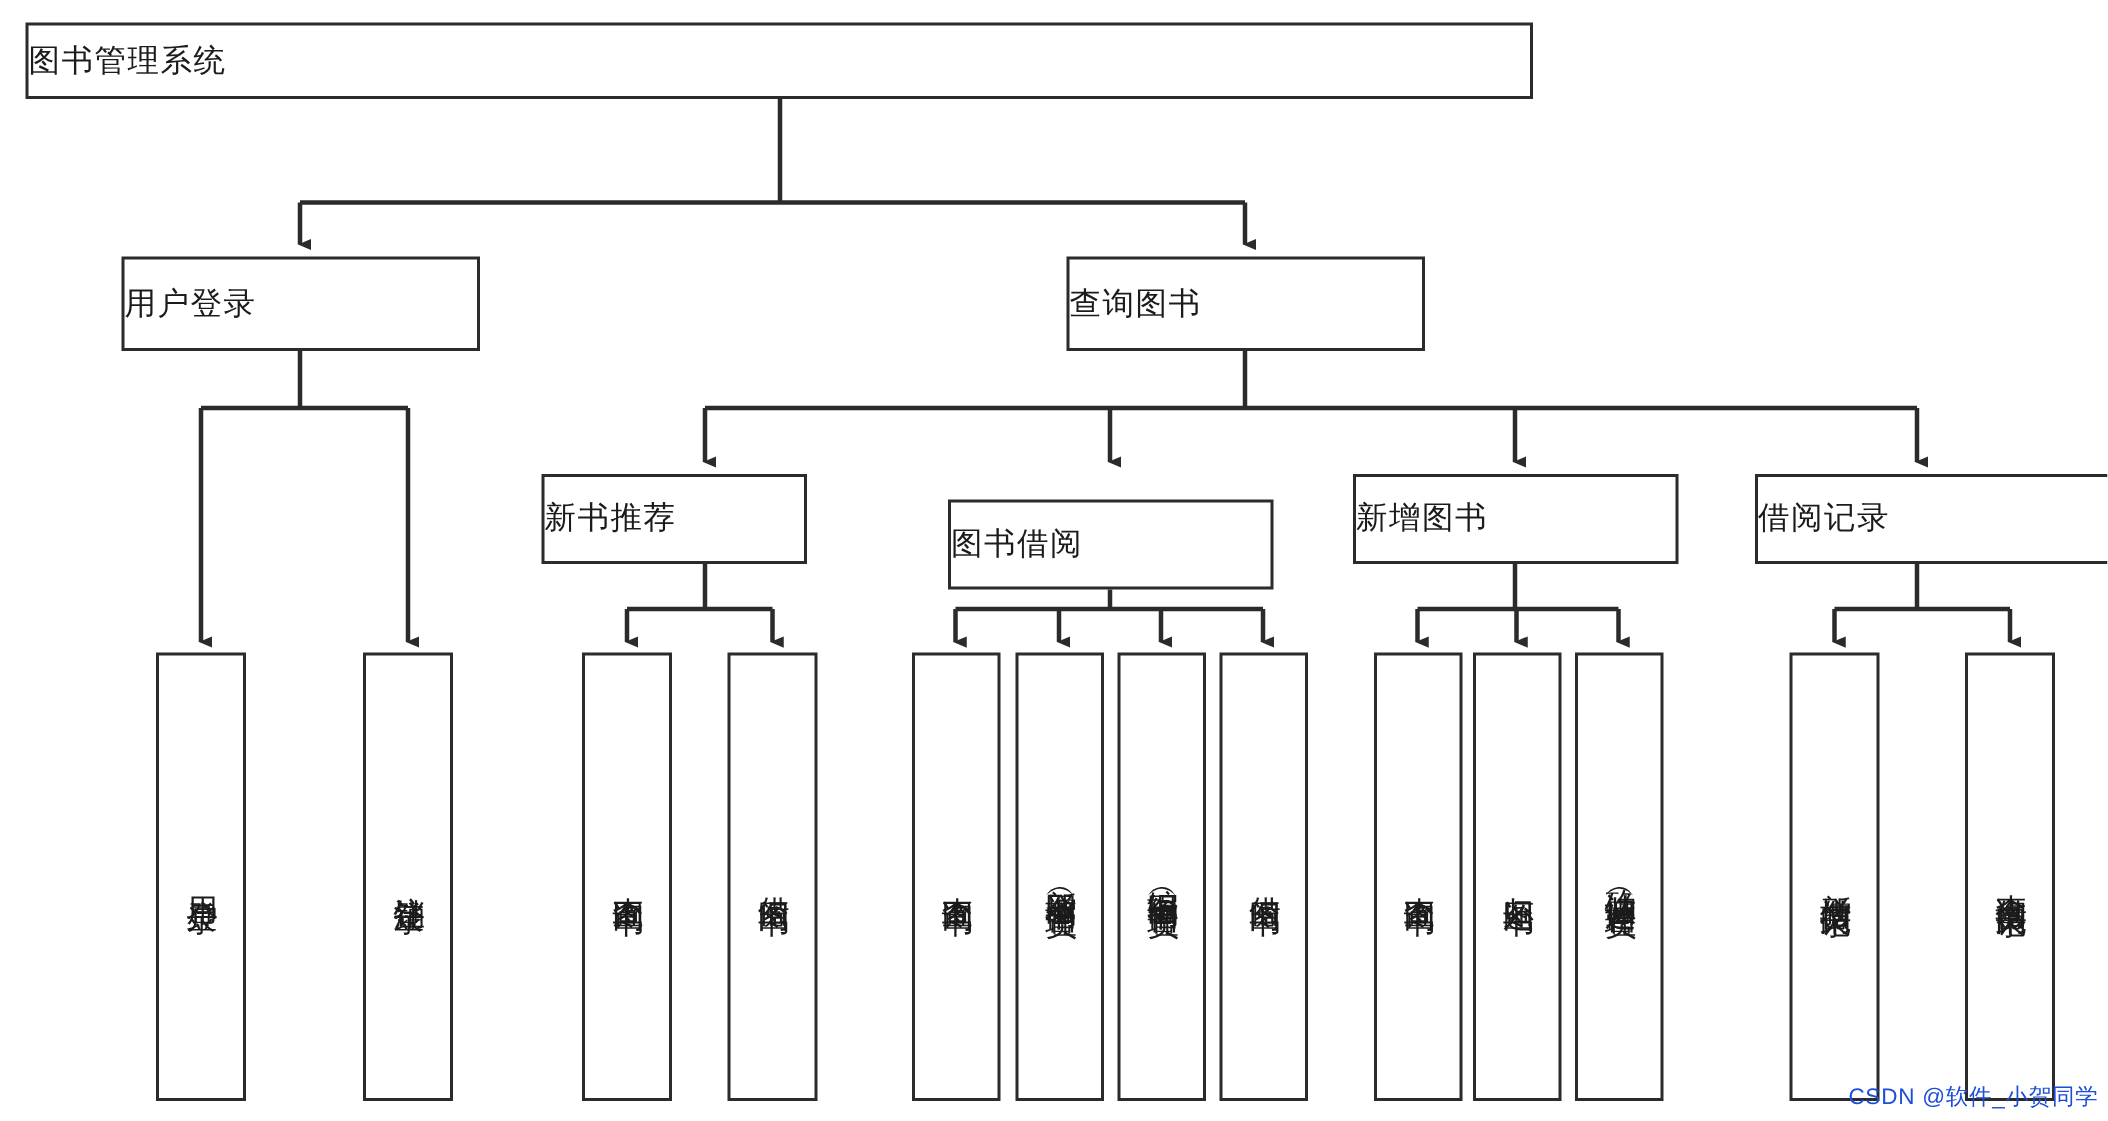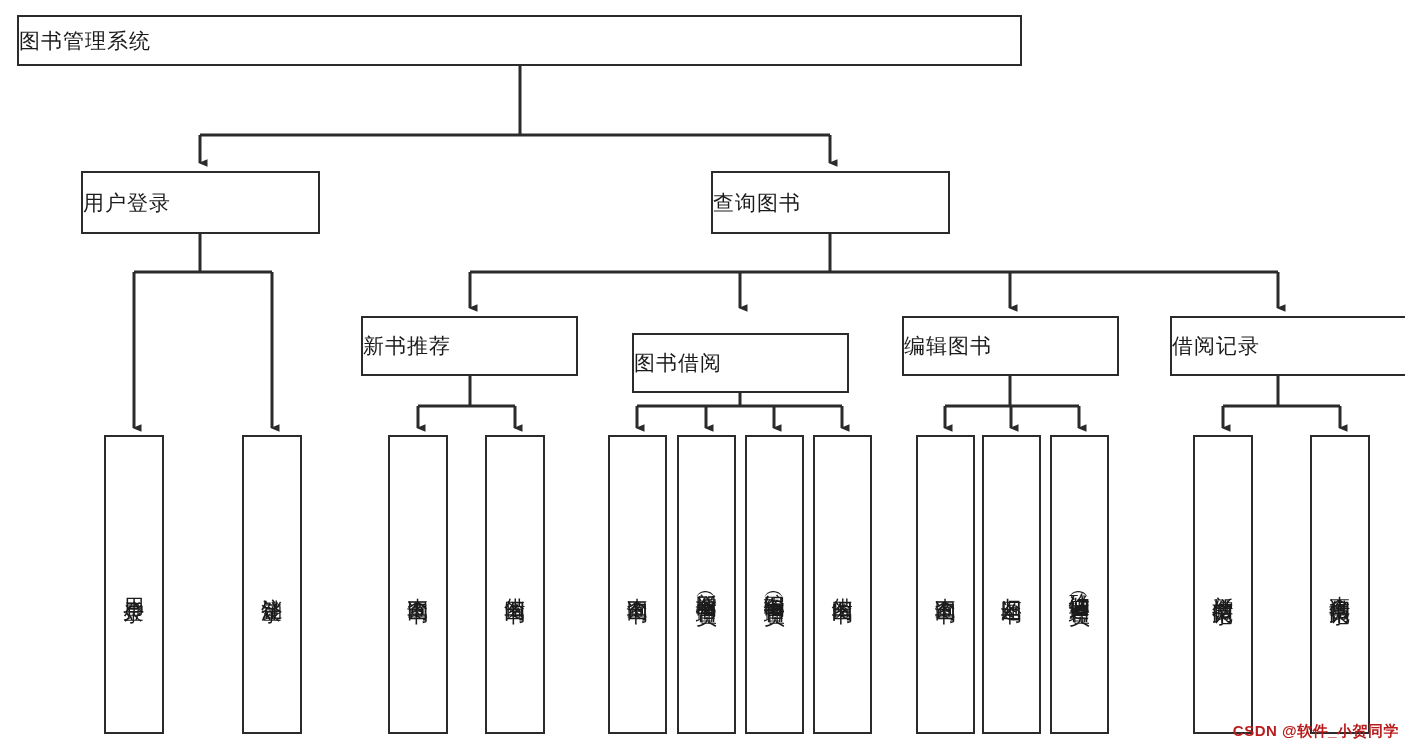--- a/index.html
+++ b/index.html
@@ -50,25 +50,24 @@
     line-height: 1.22;
     letter-spacing: 2px;
     white-space: nowrap;
     text-align: center;
   }
   #watermark {
     position: absolute;
     right: 6px;
     bottom: 6px;
     font-size: 15px;
-    color: #b91c1c;
+    color: #1d4ed8;
     letter-spacing: 0.5px;
     white-space: nowrap;
     font-family: "Liberation Sans", "DejaVu Sans", sans-serif;
-    font-weight: bold;
   }
 </style>
 </head>
 <body>
 
 <div id="canvas">
 
   <svg class="wires" viewBox="0 0 1405 747" xmlns="http://www.w3.org/2000/svg">
     <defs>
       <marker id="arrow" viewBox="0 0 12 12" refX="6" refY="10" markerWidth="9" markerHeight="9" orient="auto-start-reverse" markerUnits="userSpaceOnUse">
@@ -124,30 +123,30 @@
   </div>
 
   <div class="node horiz" style="left:81px; top:171px; width:239px; height:63px;">
     <span class="label">用户登录</span>
   </div>
 
   <div class="node horiz" style="left:711px; top:171px; width:239px; height:63px;">
     <span class="label">查询图书</span>
   </div>
 
-  <div class="node horiz" style="left:361px; top:316px; width:217px; height:60px;">
+  <div class="node horiz" style="left:361px; top:316px; width:177px; height:60px;">
     <span class="label">新书推荐</span>
   </div>
 
   <div class="node horiz" style="left:632px; top:316px; width:217px; height:60px;margin-top:17px;">
     <span class="label">图书借阅</span>
   </div>
 
   <div class="node horiz" style="left:902px; top:316px; width:217px; height:60px;">
-    <span class="label">编辑图书</span>
+    <span class="label">新增图书</span>
   </div>
 
   <div class="node horiz" style="left:1170px; top:316px; width:252px; height:60px;">
     <span class="label">借阅记录</span>
   </div>
 
   <div class="node vert" style="left:104px; top:435px; width:60px; height:299px;">
     <span class="label">用户登录</span>
   </div>
 

